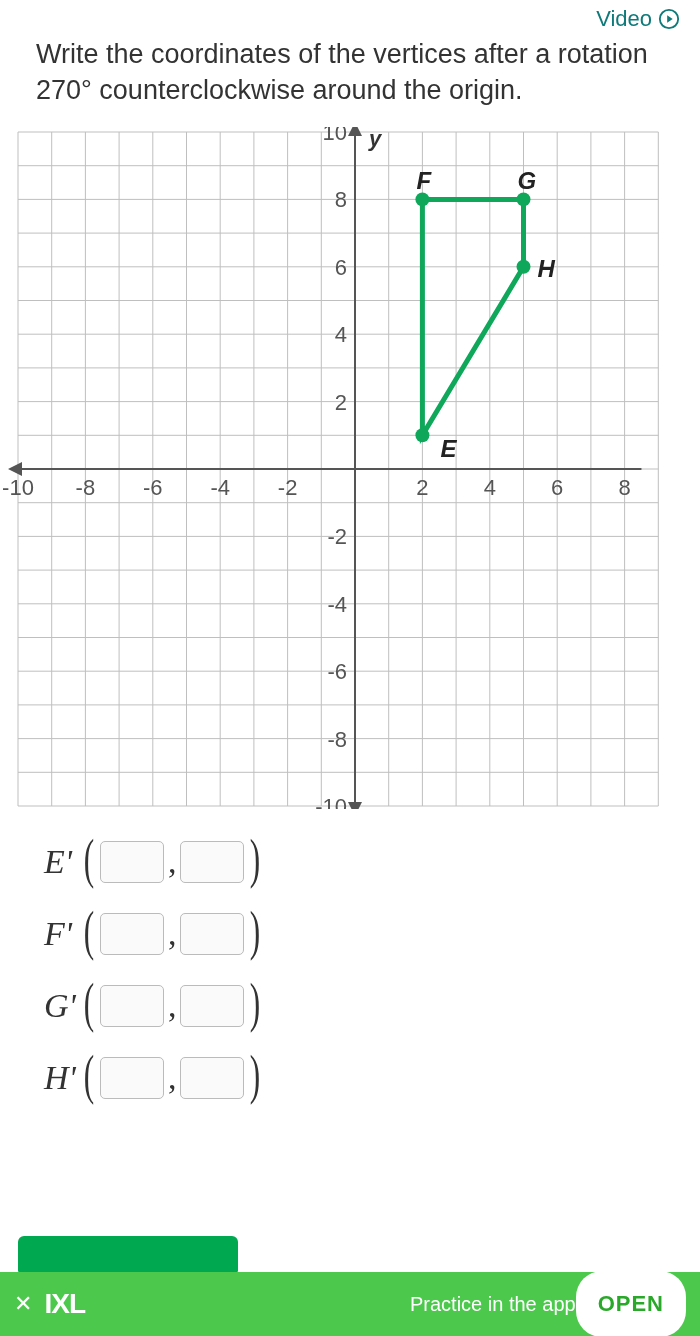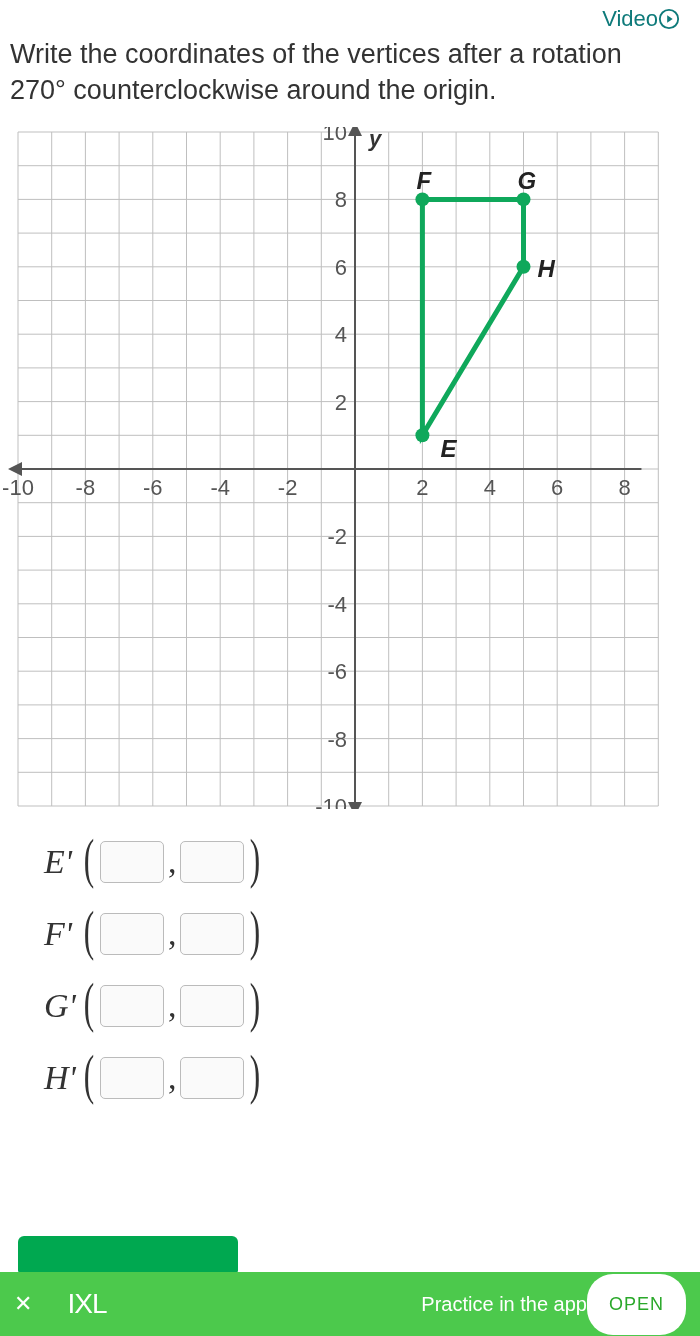--- a/index.html
+++ b/index.html
@@ -12,25 +12,26 @@
     position: relative;
   }
   .video-link {
     position: absolute;
     top: 6px;
     right: 20px;
     color: #0e7a7a;
     font-size: 22px;
     display: flex;
     align-items: center;
+    gap: 6px;
     cursor: pointer;
   }
   .video-link svg { width: 22px; height: 22px; }
   .question {
-    padding: 36px 18px 18px 10px;
+    padding: 36px 18px 18px 36px;
     font-size: 27px;
     color: #333;
     line-height: 1.35;
   }
   .chart-wrap {
     width: 700px;
     display: flex;
     justify-content: flex-start;
     padding-left: 0;
   }
@@ -108,31 +109,31 @@
     font-size: 22px;
     margin-right: 12px;
     cursor: pointer;
   }
   .banner .logo {
     font-weight: 900;
     font-size: 28px;
     letter-spacing: -1px;
     margin-right: 10px;
   }
-  .banner .logo .xlx { font-weight: 400; margin-left: 23px; }
+  .banner .logo .xlx { font-weight: 700; }
   .banner .tag {
     font-size: 20px;
     flex: 1;
     text-align: right;
   }
   .banner .open-btn {
     background: #fff;
     color: #2aa82a;
-    font-weight: 400;
-    font-size: 18px;
+    font-weight: 700;
+    font-size: 22px;
     padding: 20px 22px;
     border-radius: 26px;
     cursor: pointer;
     letter-spacing: 1px;
   }
 </style>
 </head>
 <body>
 
 <div class="video-link">

